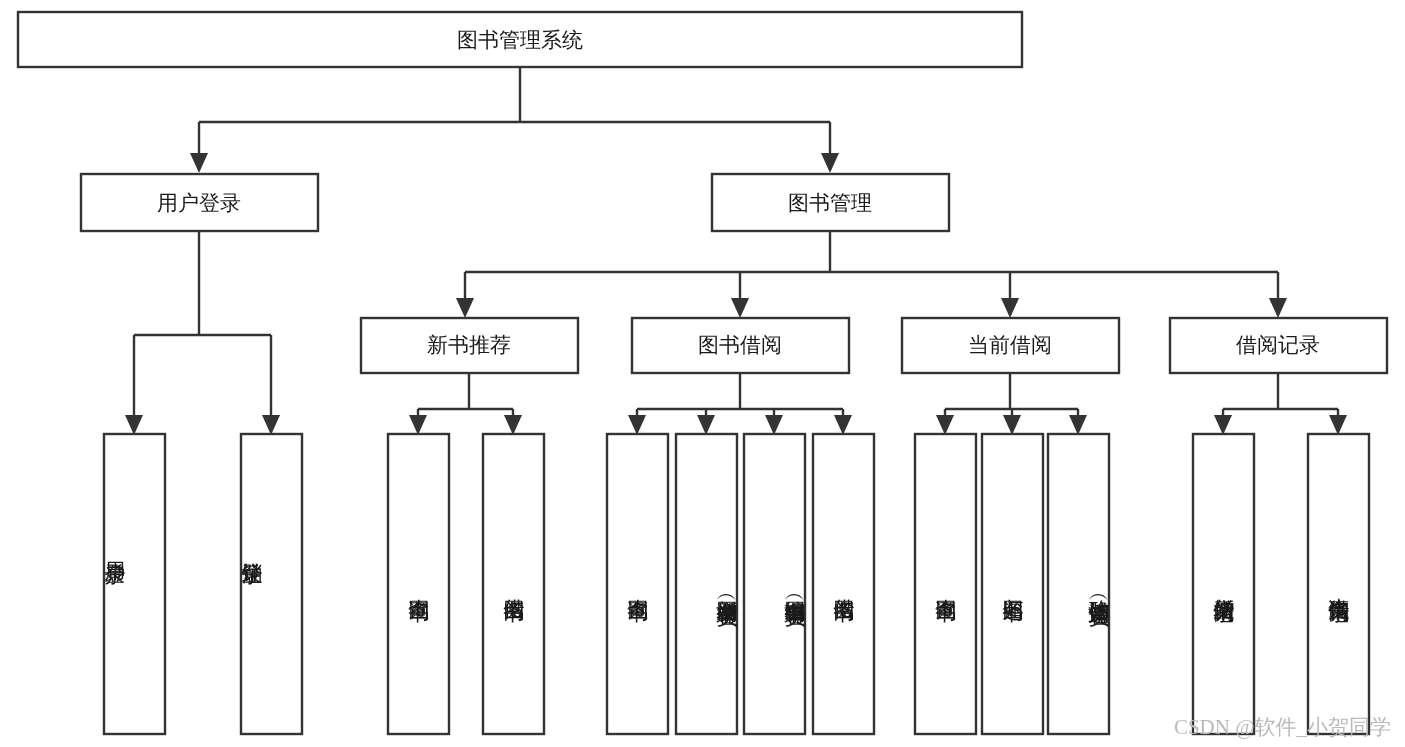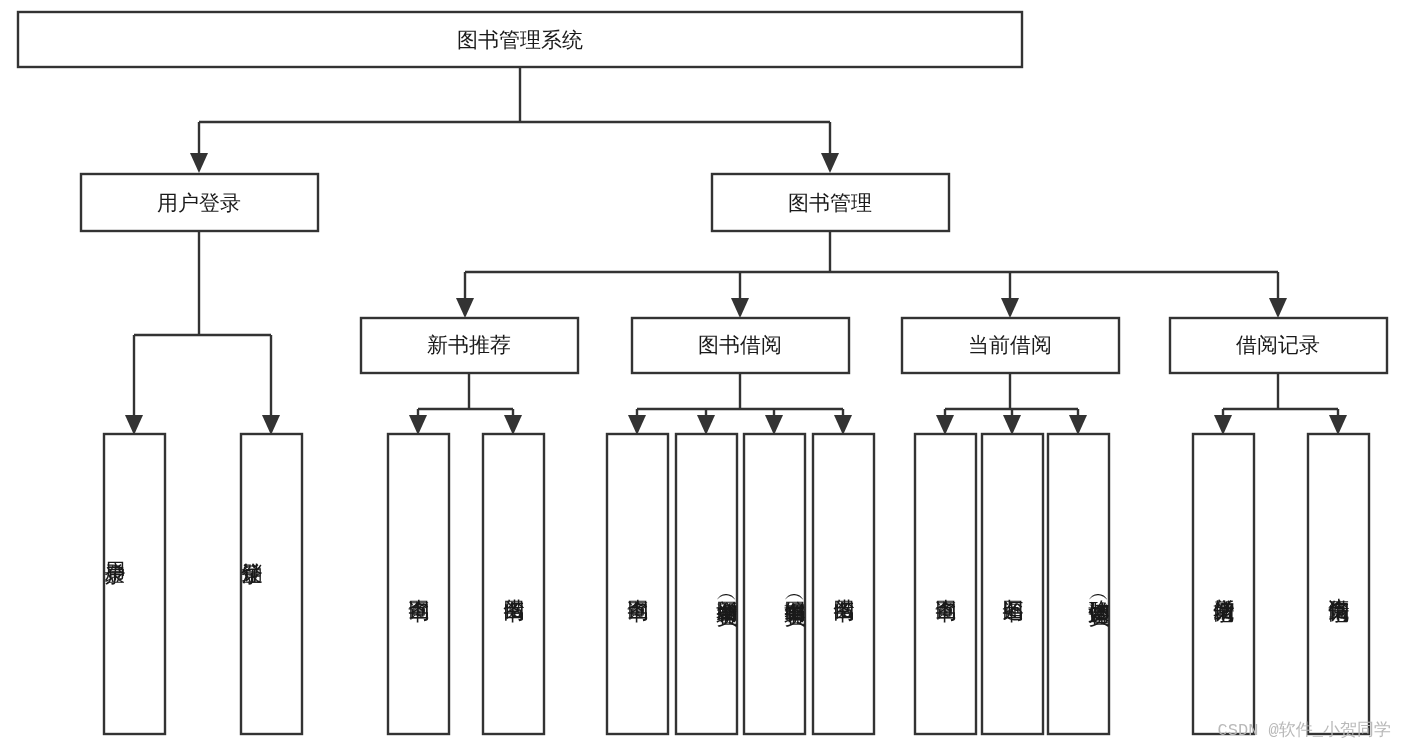--- a/index.html
+++ b/index.html
@@ -57,22 +57,22 @@
     color: #1a1a1a;
     letter-spacing: 1px;
     line-height: 1;
     white-space: nowrap;
     pointer-events: none;
   }
   .watermark {
     position: absolute;
     right: 14px;
     bottom: 6px;
-    font-family: Liberation Mono, monospace;
-    font-size: 17px;
+    font-family: Liberation Serif, serif;
+    font-size: 21px;
     color: #b9b9b9;
     white-space: nowrap;
     user-select: none;
     text-align: right;
   }
 </style>
 </head>
 <body>
 
 <div id="diagram-root">

